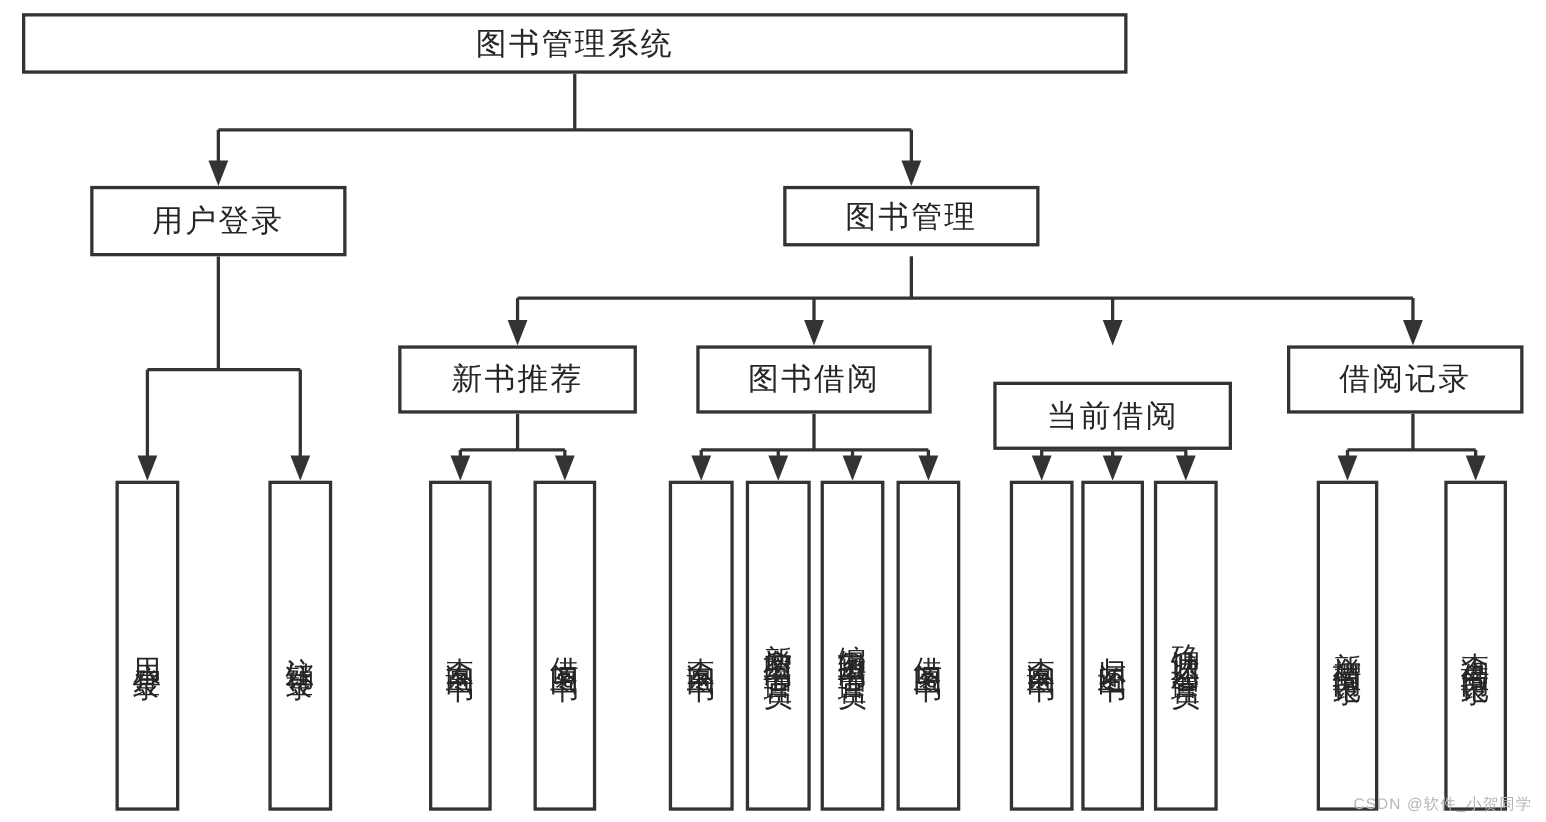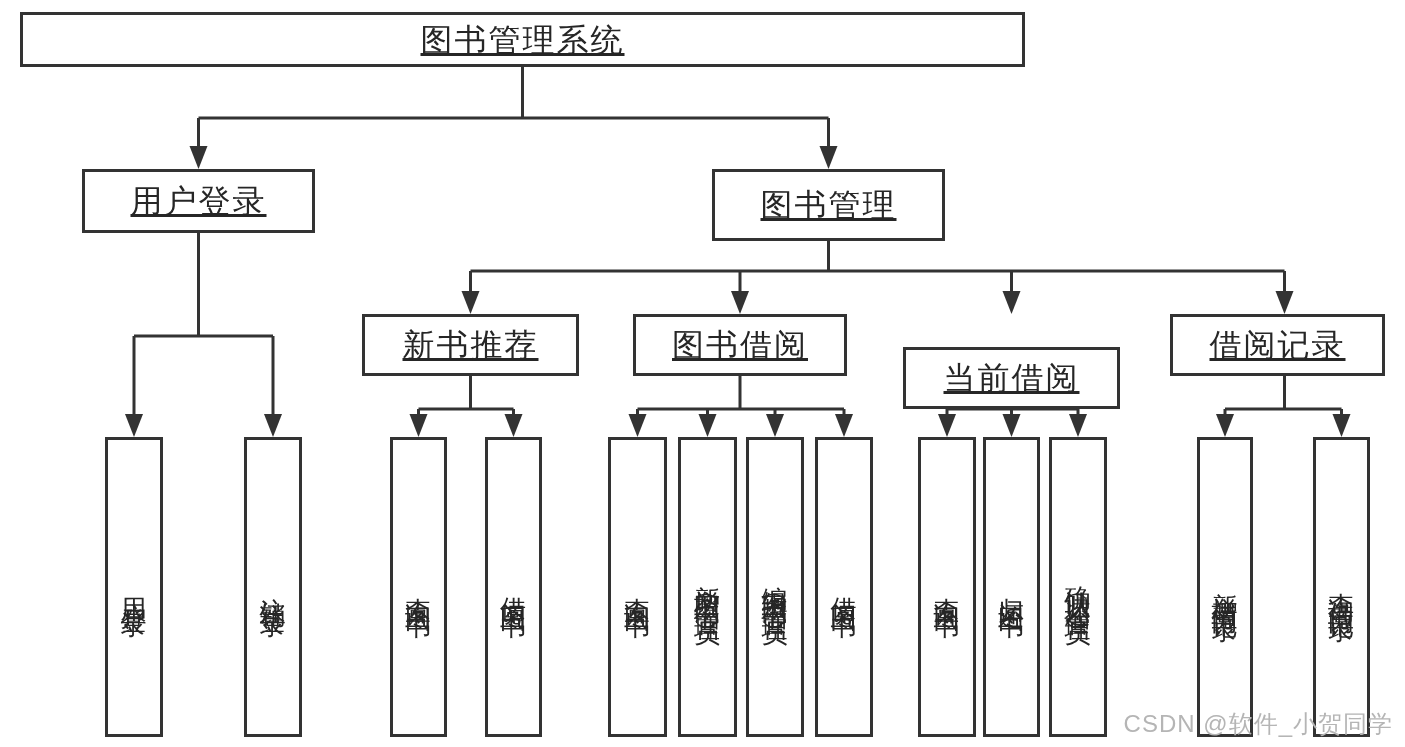--- a/index.html
+++ b/index.html
@@ -21,37 +21,36 @@
     position:absolute;
     box-sizing:border-box;
     border:3px solid var(--line);
     background:#fff;
     display:flex;align-items:center;justify-content:center;
     color:var(--text);
     z-index:2;
     text-align:center;
   }
   .node.h{
-    font-size:32px;
+    font-size:28px;
     letter-spacing:2px;
     line-height:1;
     white-space:nowrap;
-    text-decoration:underline;
   }
   .node.v{
     writing-mode:vertical-rl;
     text-orientation:mixed;
     font-size:26px;
     letter-spacing:5px;
     line-height:1;
   }
   #watermark{
     position:absolute;
     right:12px;bottom:7px;
-    font-size:24px;
+    font-size:14px;
     color:var(--wm);
     letter-spacing:1px;
     z-index:3;
     white-space:nowrap;
   }
 </style>
 </head>
 <body>
 
 <div id="stage">
@@ -107,21 +106,21 @@
       <polygon points="1069,414 1087,414 1078,437" fill="#333333"></polygon>
       <line x1="1225" y1="409" x2="1225" y2="423" stroke="#333333" stroke-width="3"></line>
       <polygon points="1216,414 1234,414 1225,437" fill="#333333"></polygon>
       <line x1="1341.5" y1="409" x2="1341.5" y2="423" stroke="#333333" stroke-width="3"></line>
       <polygon points="1332.5,414 1350.5,414 1341.5,437" fill="#333333"></polygon>
     </svg>
 
   <div class="node h" style="left:20px;top:12px;width:1005px;height:55px;">图书管理系统</div>
 
   <div class="node h" style="left:82px;top:169px;width:233px;height:64px;">用户登录</div>
-  <div class="node h" style="left:712px;top:169px;width:233px;height:72px;">图书管理</div>
+  <div class="node h" style="left:712px;top:169px;width:233px;height:55px;">图书管理</div>
 
   <div class="node h" style="left:362px;top:314px;width:217px;height:62px;">新书推荐</div>
   <div class="node h" style="left:633px;top:314px;width:214px;height:62px;text-align:right;">图书借阅</div>
   <div class="node h" style="left:903px;top:314px;width:217px;height:62px;margin-top:33px;">当前借阅</div>
   <div class="node h" style="left:1170px;top:314px;width:215px;height:62px;">借阅记录</div>
 
   <div class="node v" style="left:105px;top:437px;width:58px;height:300px;">用户登录</div>
   <div class="node v" style="left:244px;top:437px;width:58px;height:300px;">注销登录</div>
 
   <div class="node v" style="left:390px;top:437px;width:57px;height:300px;">查询图书</div>

